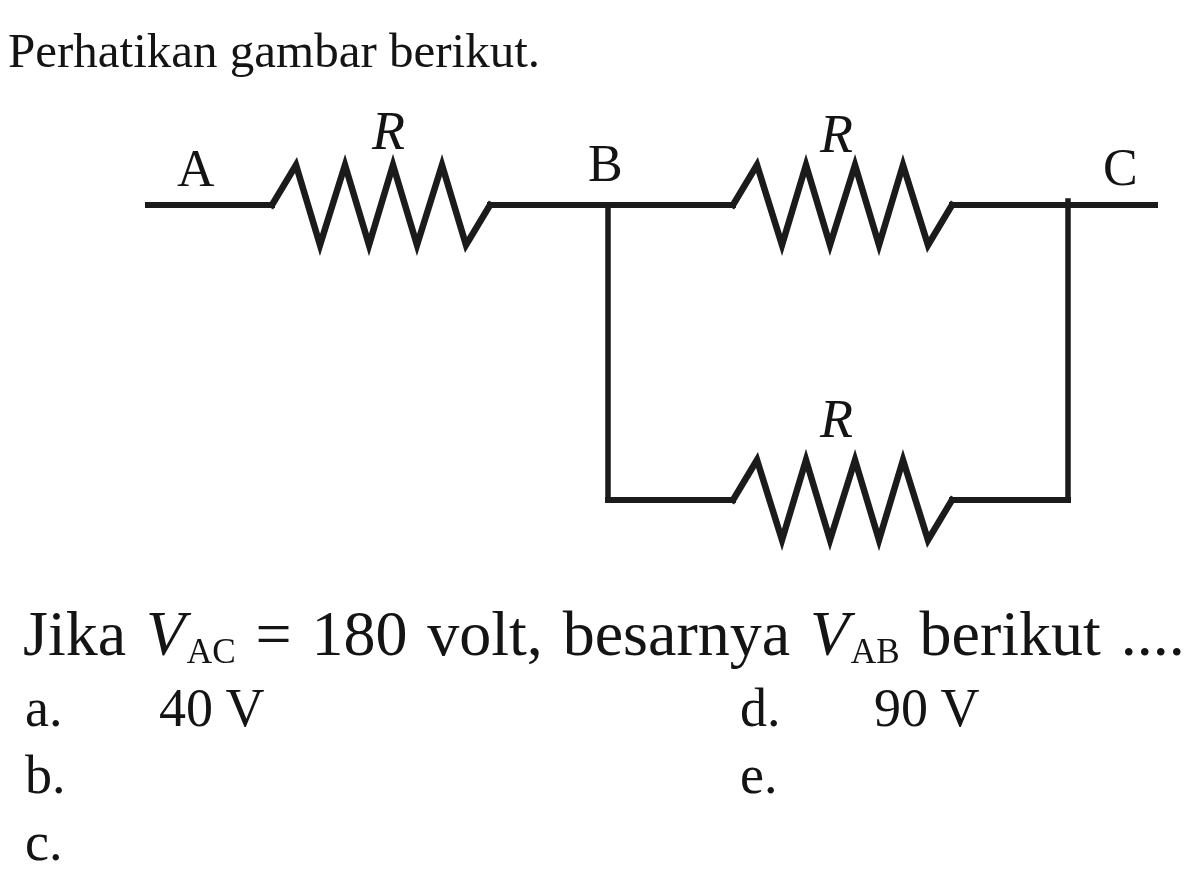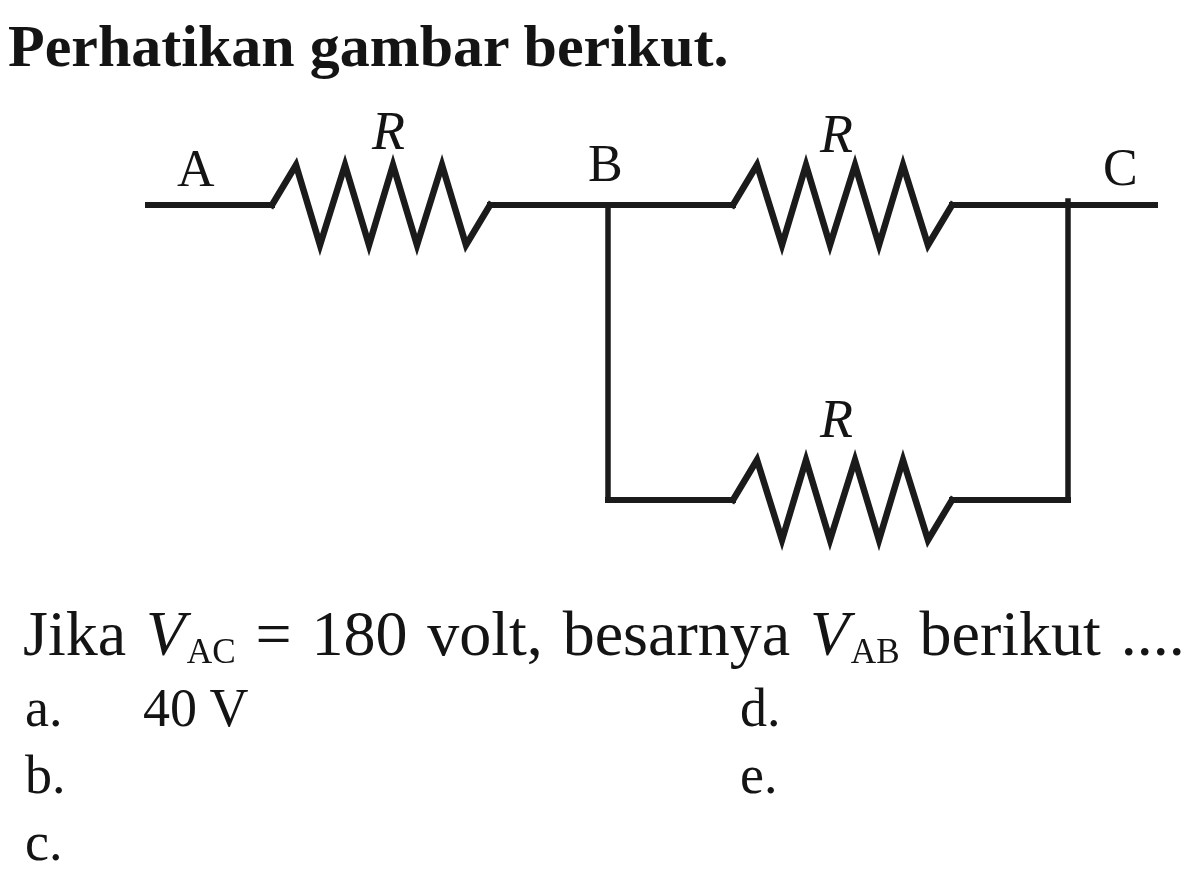--- a/index.html
+++ b/index.html
@@ -7,45 +7,44 @@
     position: relative;
     width: 1200px;
     height: 882px;
     background: #ffffff;
     overflow: hidden;
     font-family: "Liberation Serif", "DejaVu Serif", serif;
     color: #141414;
   }
   .abs { position: absolute; line-height: 1; white-space: nowrap; }
   .title {
-    left: 8px; top: 16px;
-    font-size: 60px;
+    left: 8px; top: 26px;
+    font-size: 49px;
     letter-spacing: 0px;
-    font-weight: bold;
   }
   .circuit-svg { position: absolute; left: 0; top: 0; width: 1200px; height: 560px; }
   .node-lbl { font-size: 52px; }
   .r-lbl { font-size: 54px; font-style: italic; }
   .question {
     left: 23px; top: 602px;
     font-size: 64px;
     word-spacing: 0.06em;
   }
   .question .vterm { font-style: italic; }
   .question sub {
     font-style: normal;
     font-size: 0.55em;
     line-height: 0;
     vertical-align: -0.22em;
     margin-left: 0.05em;
     text-align: center;
   }
   .opt { position: absolute; width: 430px; height: 62px; font-size: 54px; line-height: 1; }
   .opt .letter { position: absolute; left: 0; top: 0; }
-  .opt .value  { position: absolute; left: 118px; top: 0; }
+  .opt .value  { position: absolute; left: 134px; top: 0; }
 </style>
 </head>
 <body>
 
 <div class="page">
 
   <div class="abs title">Perhatikan gambar berikut.</div>
 
   <svg class="circuit-svg" viewBox="0 0 1200 560" fill="none" stroke="#1b1b1b" stroke-linecap="square" stroke-linejoin="miter">
     <path stroke-width="6" d="M148 205 H272 M490 205 H733 M952 205 H1155"></path>
@@ -78,18 +77,19 @@
     <span class="value">40 V</span>
   </div>
   <div class="opt" style="left:25px; top:748px;">
     <span class="letter">b.</span>
   </div>
   <div class="opt" style="left:25px; top:815px;">
     <span class="letter">c.</span>
   </div>
   <div class="opt" style="left:740px; top:681px;">
     <span class="letter">d.</span>
+    <span class="value">90 V</span>
   </div>
   <div class="opt" style="left:740px; top:748px;">
     <span class="letter">e.</span>
   </div>
 
 </div>
 
 </body></html>

